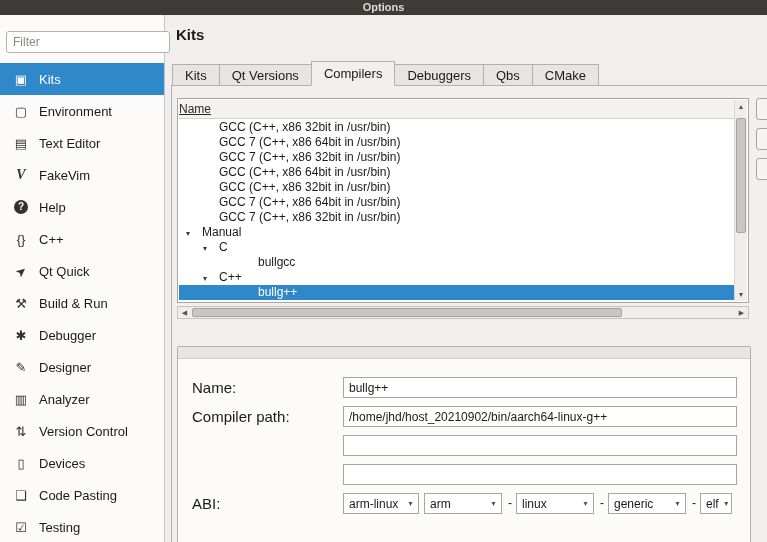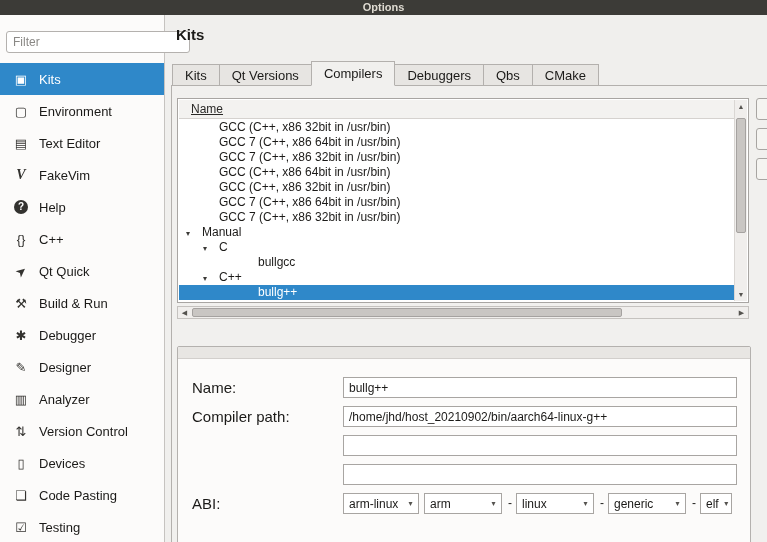--- a/index.html
+++ b/index.html
@@ -10,21 +10,21 @@
     font-size:13px; color:#1b1a18;
     background:#f0efed;
   }
   
   .titlebar { position:absolute; top:0; left:0; right:0; height:15px;
     background:#3c3b37; color:#dfdbd2; font-size:11px; font-weight:bold;
     text-align:center; line-height:15px; }
   
   .sidebar { position:absolute; left:0; top:15px; bottom:0; width:165px;
     background:#fcfbfa; border-right:1px solid #c6c3c0; }
-  .filter { display:block; margin:16px 6px 0 6px; width:184px; height:22px;
+  .filter { display:block; margin:16px 6px 0 6px; width:164px; height:22px;
     border:1px solid #b4b1ae; border-radius:3px; background:#fff;
     padding:0 6px; font:12px "Liberation Sans",sans-serif; color:#1b1a18; outline:none; }
   .filter::placeholder { color:#8a8885; }
   .sb-list { position:absolute; top:48px; left:0; right:0; }
   .sb-item { height:32px; display:flex; align-items:center; gap:9px;
     padding-left:12px; cursor:default; }
   .sb-item.sel { background:#2f88c9; color:#fff; }
   .sb-icon { width:18px; text-align:center; font-size:13px; color:#33322f; flex:0 0 18px; }
   .sb-item.sel .sb-icon { color:#fff; }
   .sb-icon.circle { width:14px; height:14px; flex:0 0 14px; margin:0 2px;
@@ -42,21 +42,21 @@
   .tab { height:22px; line-height:21px; padding:0 12px; font-size:13px;
     background:#e7e5e2; border:1px solid #b3b0ad; margin-left:-1px; cursor:default; }
   .tab:first-child { margin-left:0; }
   .tab.active { height:25px; line-height:24px; background:#f1f0ee;
     border-bottom:1px solid #f1f0ee; position:relative; z-index:4; }
   
   .tree { position:absolute; left:5px; top:12px; width:572px; height:205px;
     background:#fff; border:1px solid #a8a5a2; font-size:12px; }
   .thead { position:absolute; top:1px; left:1px; right:14px; height:19px;
     background:#f3f2f0; border-bottom:1px solid #d5d2cf;
-    line-height:18px; padding-left:12px; color:#2a2927;text-decoration:underline; }
+    line-height:18px; padding-left:0; color:#2a2927;text-decoration:underline; }
   .rows { position:absolute; top:21px; left:1px; right:14px; }
   .trow { height:15px; line-height:15px; white-space:nowrap; overflow:hidden; cursor:default; }
   .trow.l1 { padding-left:40px; }
   .trow.l2 { padding-left:79px; }
   .trow.b0 { padding-left:7px; }
   .trow.b1 { padding-left:24px; }
   .trow.sel { background:#2f88c9; color:#fff; }
   .exp { display:inline-block; width:16px; font-size:8px; color:#3c3b38; }
   .vsb { position:absolute; top:1px; right:1px; bottom:1px; width:13px;
     background:#f0eeec; border-left:1px solid #dad7d4; }

